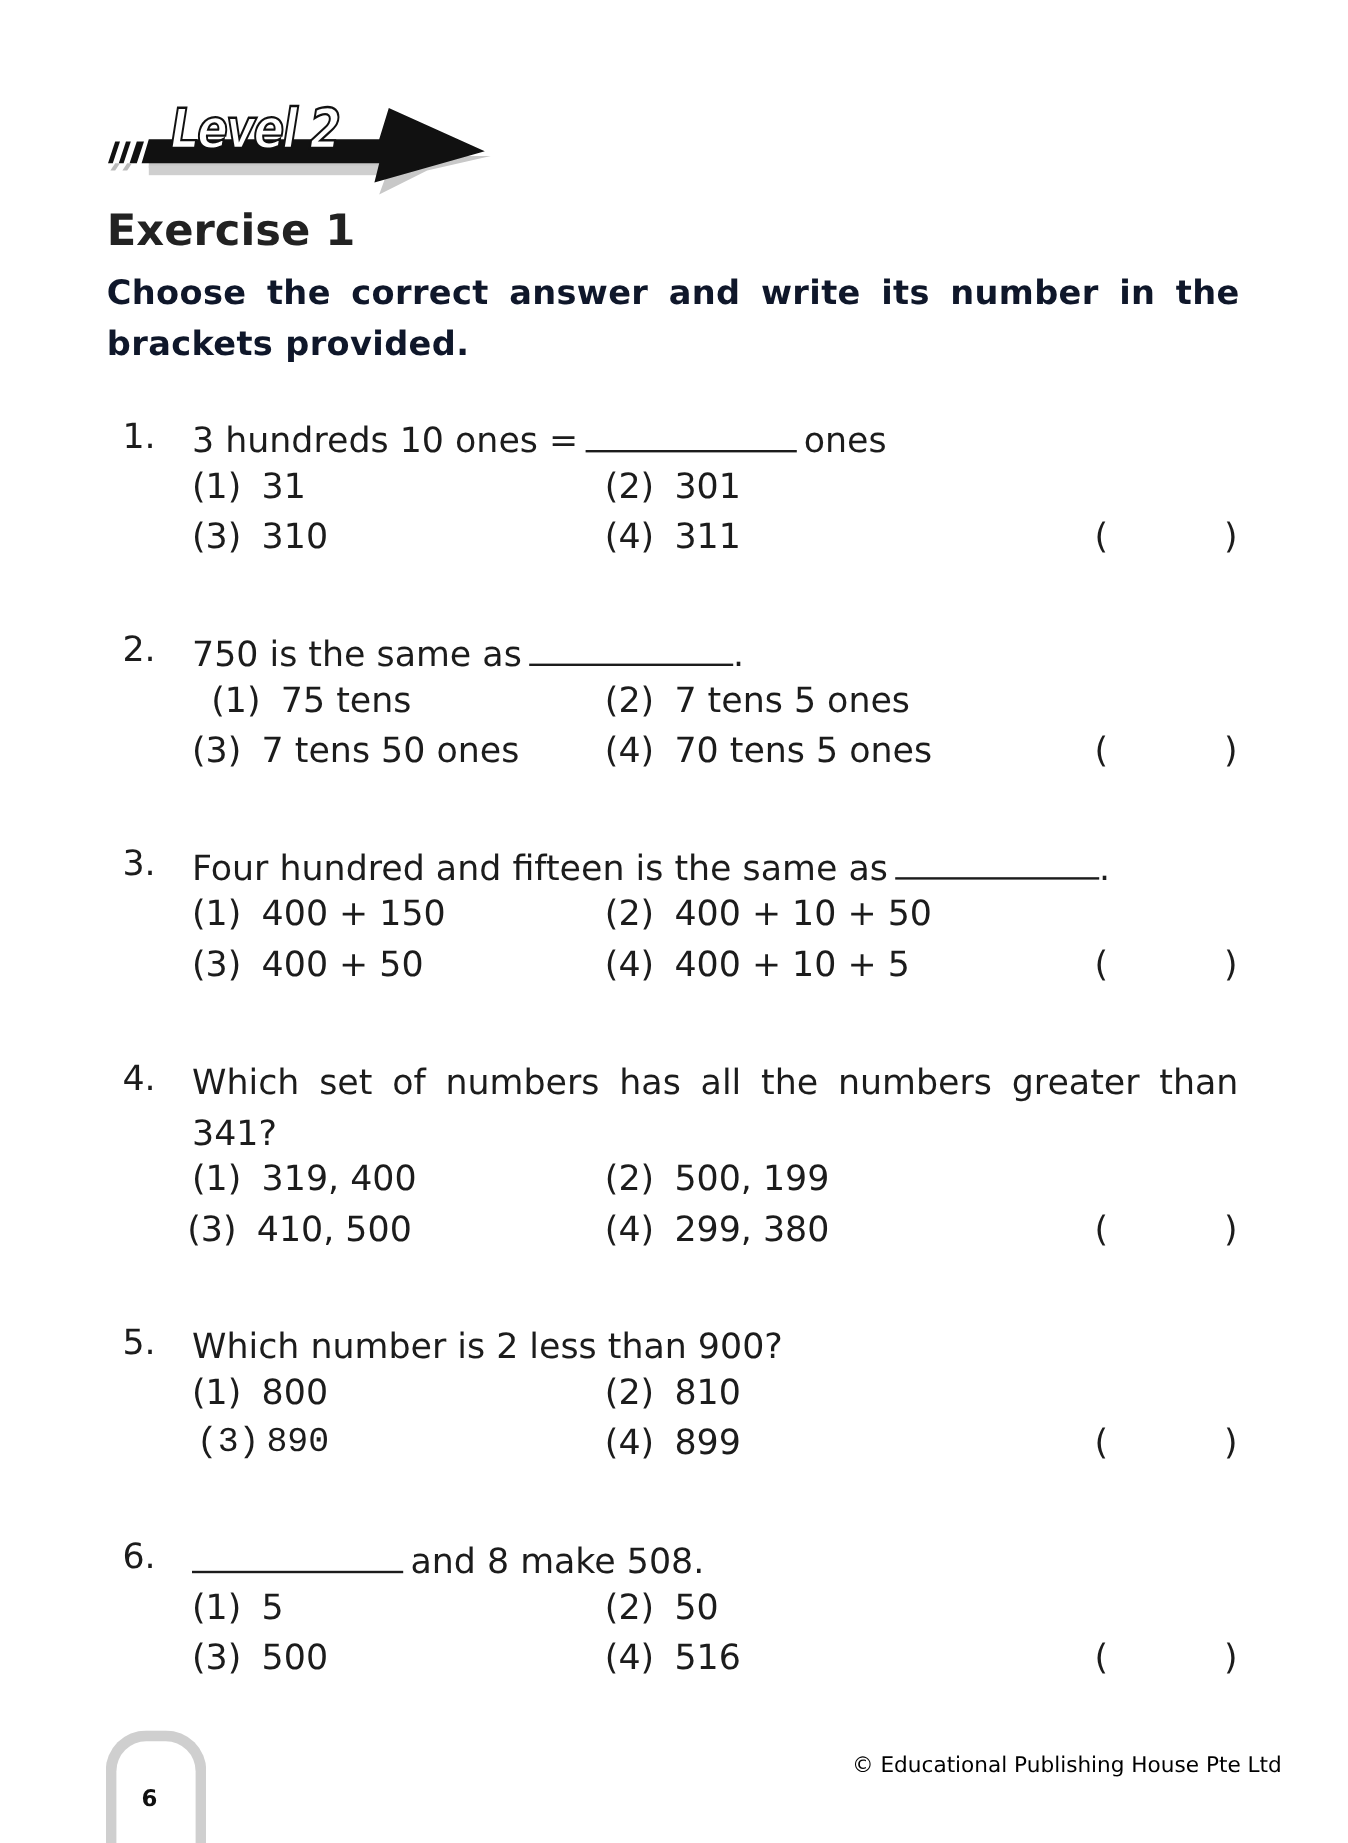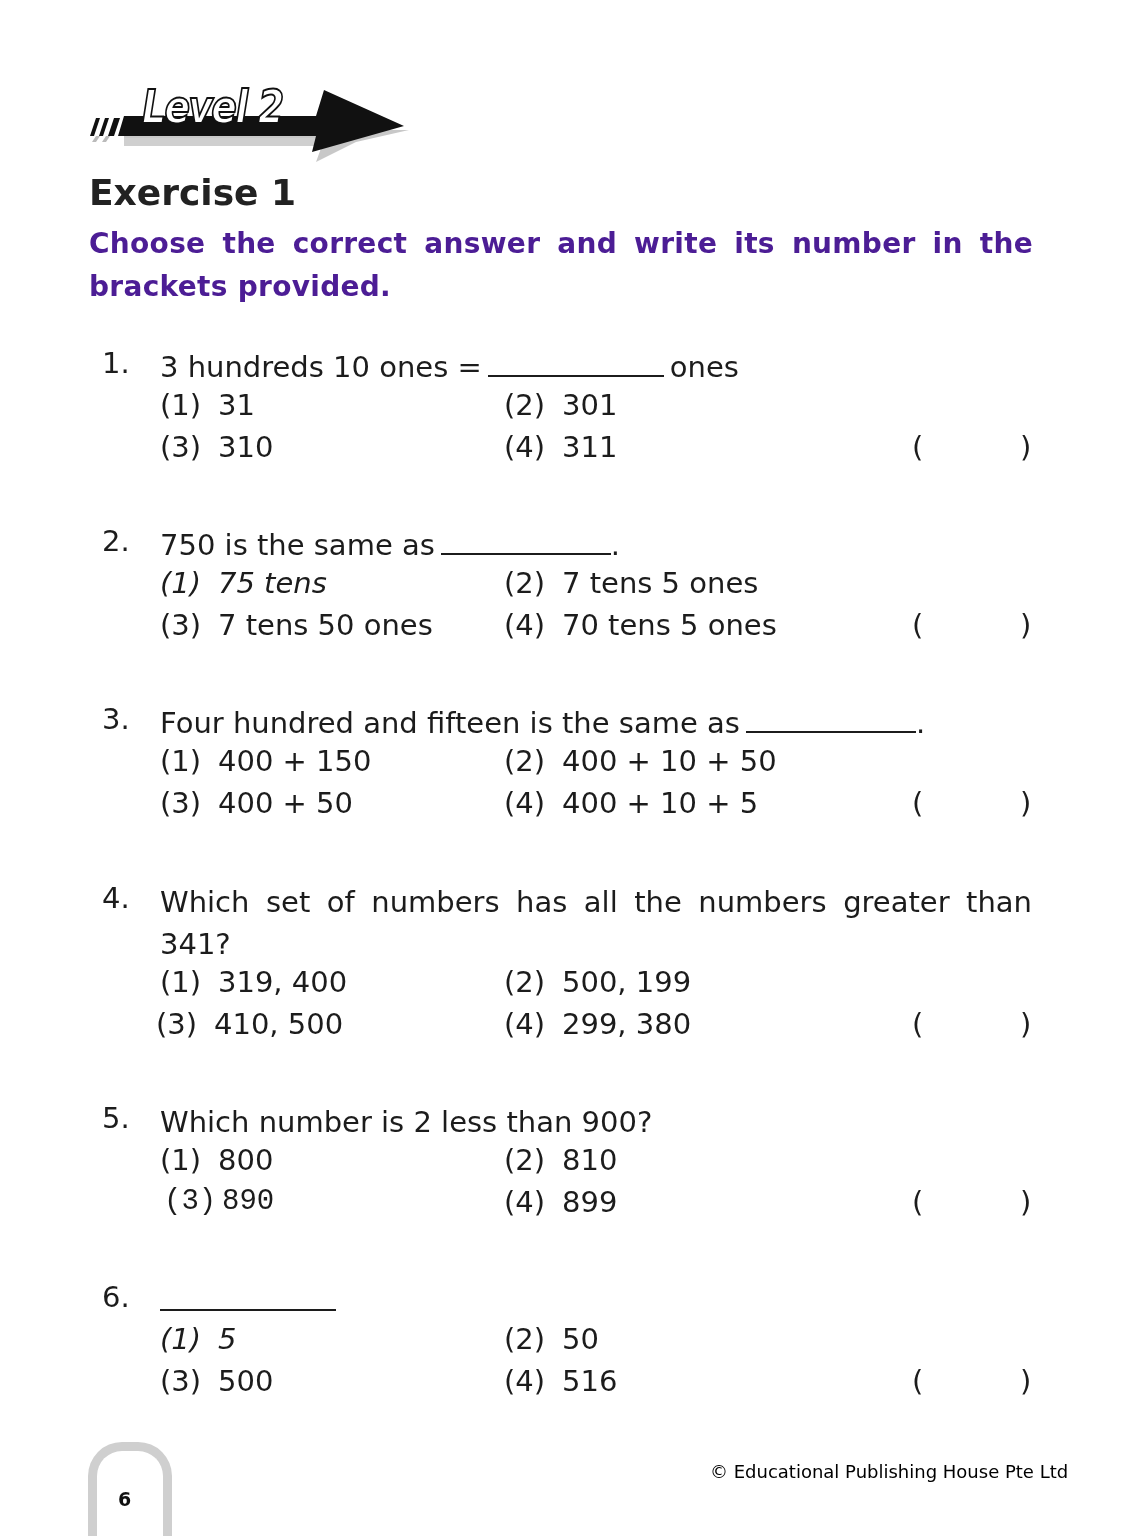--- a/index.html
+++ b/index.html
@@ -10,21 +10,21 @@
   .banner svg { width: 330px; height: 90px; display: block; }
   .banner-text { position: absolute; left: 58px; top: 2px; font-family: "DejaVu Sans", sans-serif;
                  font-weight: bold; font-style: italic; font-size: 46px; color: #fff;
                  letter-spacing: -2px; transform: scaleX(0.82); transform-origin: left top;
                  -webkit-text-stroke: 2px #111; white-space: nowrap; }
 
   .ex-title { position: absolute; left: 89px; top: 172px; font-size: 36px; font-weight: bold;
               color: #222; font-family: "DejaVu Sans", sans-serif; }
   .instructions { position: absolute; left: 89px; top: 222px; width: 944px; font-size: 28px;
                   font-weight: bold; line-height: 43px; text-align: justify; text-align-last: left;
-                  color: #4c1d95; letter-spacing: 0.3px; }
+                  color: #0f172a; letter-spacing: 0.3px; }
 
   .q { position: absolute; left: 0; width: 1123px; font-size: 29px; color: #1c1c1c; }
   .q-num { position: absolute; left: 102px; top: 0; }
   .q-stem { position: absolute; left: 160px; top: 0; width: 875px; line-height: 42px; }
   .q-stem.justify { text-align: justify; }
   .blank { display: inline-block; border-bottom: 2px solid #1c1c1c; height: 22px; vertical-align: baseline; margin: 0 6px; }
   .opt { position: absolute; white-space: nowrap; }
   .opt .lbl { display: inline-block; width: 58px; }
   .bracket-open { position: absolute; left: 912px; }
   .bracket-close { position: absolute; left: 1020px; }
@@ -68,21 +68,21 @@
   <div class="opt" style="left:504px; top:84px;"><span class="lbl">(4)</span><span>311</span></div>
   <span class="bracket-open" style="top:84px;">(</span>
   <span class="bracket-close" style="top:84px;">)</span>
 </div>
 
 <div class="q" style="top:524px;">
   <span class="q-num">2.</span>
   <div class="q-stem">
     <span>750 is the same as</span><span class="blank" style="width:170px;"></span><span style="margin-left:-6px;">.</span>
   </div>
-  <div class="opt" style="left:160px; top:42px;font-style:italic;"><span class="lbl">(1)</span><span>75 tens</span></div>
+  <div class="opt" style="left:176px; top:42px;"><span class="lbl">(1)</span><span>75 tens</span></div>
   <div class="opt" style="left:504px; top:42px;"><span class="lbl">(2)</span><span>7 tens 5 ones</span></div>
   <div class="opt" style="left:160px; top:84px;"><span class="lbl">(3)</span><span>7 tens 50 ones</span></div>
   <div class="opt" style="left:504px; top:84px;"><span class="lbl">(4)</span><span>70 tens 5 ones</span></div>
   <span class="bracket-open" style="top:84px;">(</span>
   <span class="bracket-close" style="top:84px;">)</span>
 </div>
 
 <div class="q" style="top:702px;">
   <span class="q-num">3.</span>
   <div class="q-stem">
@@ -114,23 +114,23 @@
   <div class="opt" style="left:504px; top:42px;"><span class="lbl">(2)</span><span>810</span></div>
   <div class="opt" style="left:164px; top:84px;font-family:Liberation Mono, monospace;"><span class="lbl">(3)</span><span>890</span></div>
   <div class="opt" style="left:504px; top:84px;"><span class="lbl">(4)</span><span>899</span></div>
   <span class="bracket-open" style="top:84px;">(</span>
   <span class="bracket-close" style="top:84px;">)</span>
 </div>
 
 <div class="q" style="top:1280px;">
   <span class="q-num">6.</span>
   <div class="q-stem">
-    <span class="blank" style="width:176px; margin-left:0;"></span>
+    <span class="blank" style="width:176px; margin-left:0;"></span><span>and 8 make 508.</span>
   </div>
-  <div class="opt" style="left:160px; top:42px;font-style:italic;"><span class="lbl">(1)</span><span>5</span></div>
+  <div class="opt" style="left:160px; top:42px;"><span class="lbl">(1)</span><span>5</span></div>
   <div class="opt" style="left:504px; top:42px;"><span class="lbl">(2)</span><span>50</span></div>
   <div class="opt" style="left:160px; top:84px;"><span class="lbl">(3)</span><span>500</span></div>
   <div class="opt" style="left:504px; top:84px;"><span class="lbl">(4)</span><span>516</span></div>
   <span class="bracket-open" style="top:84px;">(</span>
   <span class="bracket-close" style="top:84px;">)</span>
 </div>
 
 <div class="page-tab"></div>
 <div class="page-num">6</div>
 <div class="copyright">© Educational Publishing House Pte Ltd</div>

